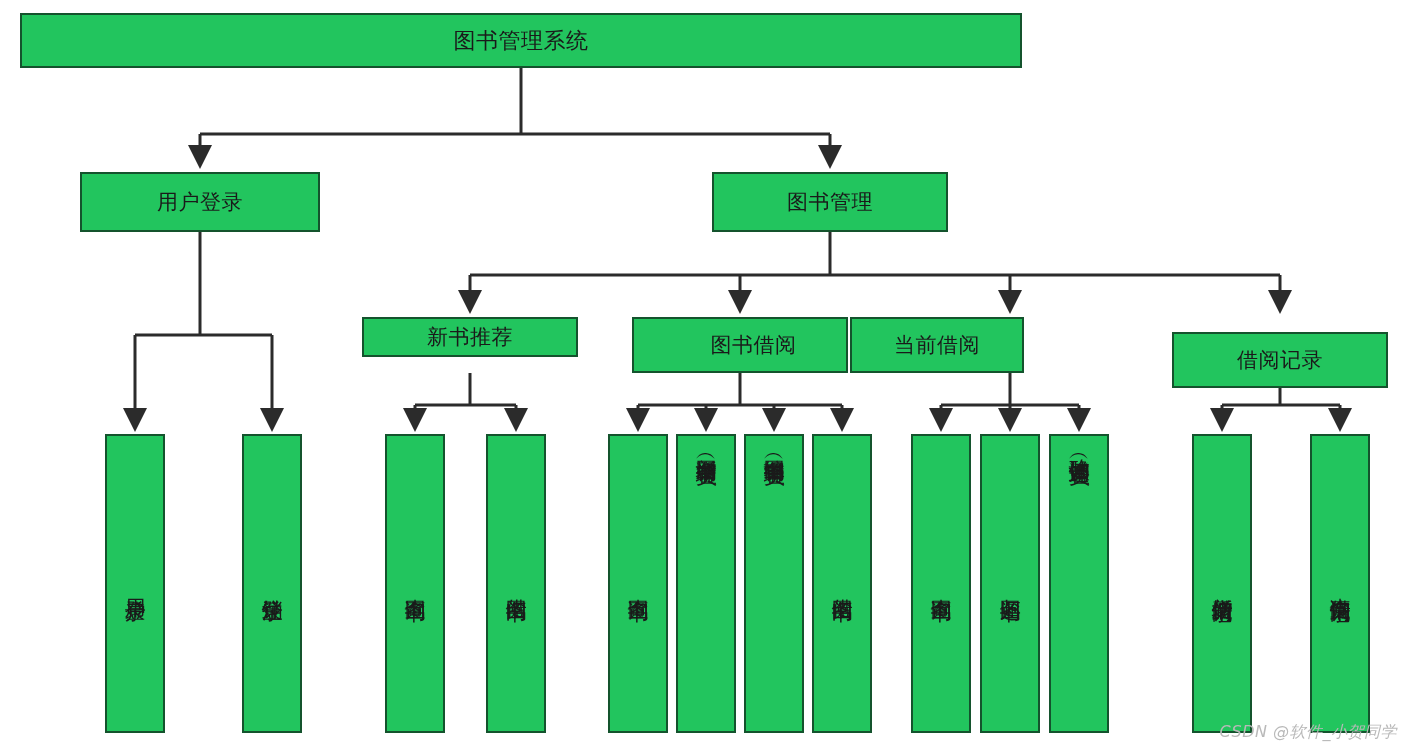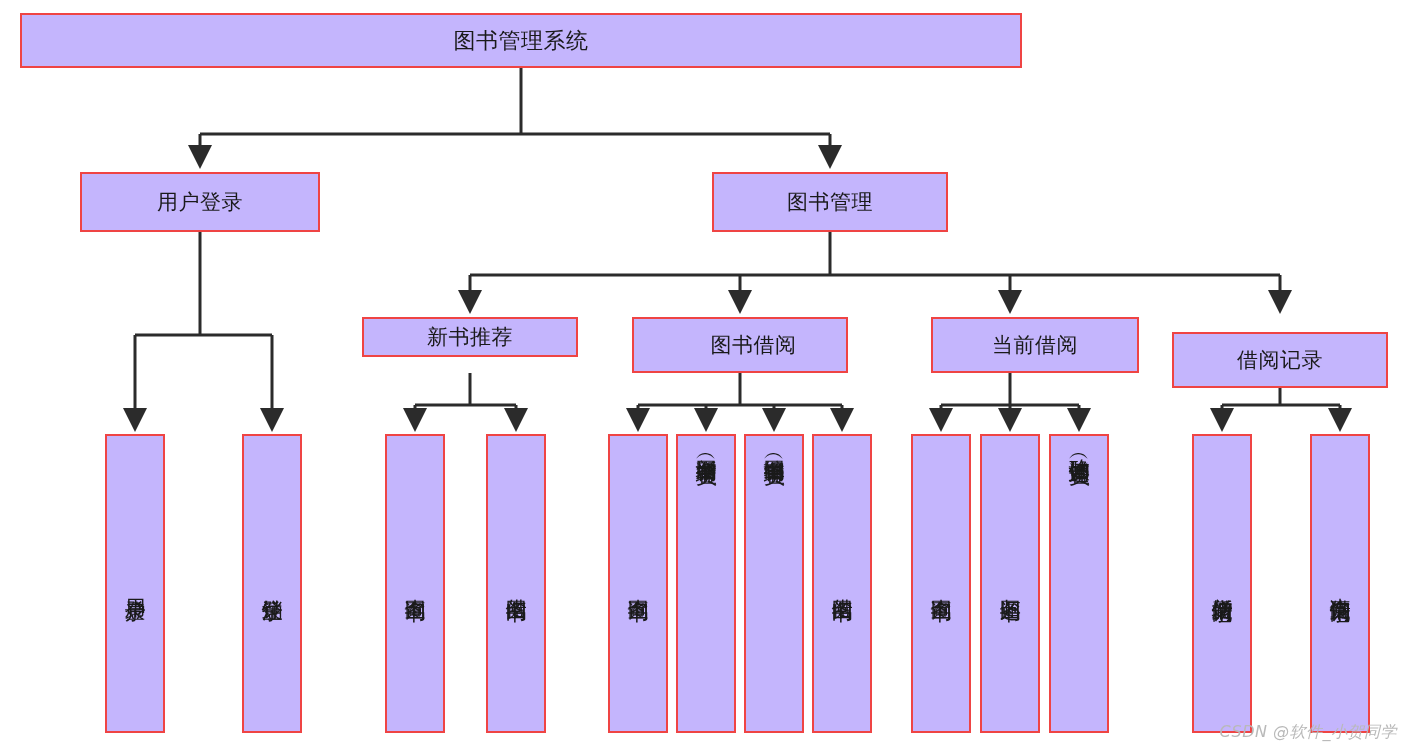--- a/index.html
+++ b/index.html
@@ -22,22 +22,22 @@
     position: absolute;
     left: 0;
     top: 0;
     width: 1405px;
     height: 747px;
     pointer-events: none;
   }
   .node {
     position: absolute;
     box-sizing: border-box;
-    border: 2px solid #ef4444;
-    background: #c4b5fd;
+    border: 2px solid #14532d;
+    background: #22c55e;
     display: flex;
     align-items: center;
     justify-content: center;
     color: #1a1a1a;
   }
   .node .label {
     display: block;
     text-align: center;
     line-height: 1.18;
     white-space: pre-wrap;
@@ -147,21 +147,21 @@
   </div>
 
   <div class="node horiz" style="left:362px; top:317px; width:216px; height:40px;">
     <span class="label">新书推荐</span>
   </div>
 
   <div class="node horiz" style="left:632px; top:317px; width:216px; height:56px;padding-left:27px;">
     <span class="label">图书借阅</span>
   </div>
 
-  <div class="node horiz" style="left:931px; top:317px; width:208px; height:56px;">
+  <div class="node horiz" style="left:850px; top:317px; width:174px; height:56px;">
     <span class="label">当前借阅</span>
   </div>
 
   <div class="node horiz" style="left:1172px; top:332px; width:216px; height:56px;">
     <span class="label">借阅记录</span>
   </div>
 
   <div class="node vert centered" style="left:105px; top:434px; width:60px; height:299px;">
     <span class="label">用户登录</span>
   </div>

